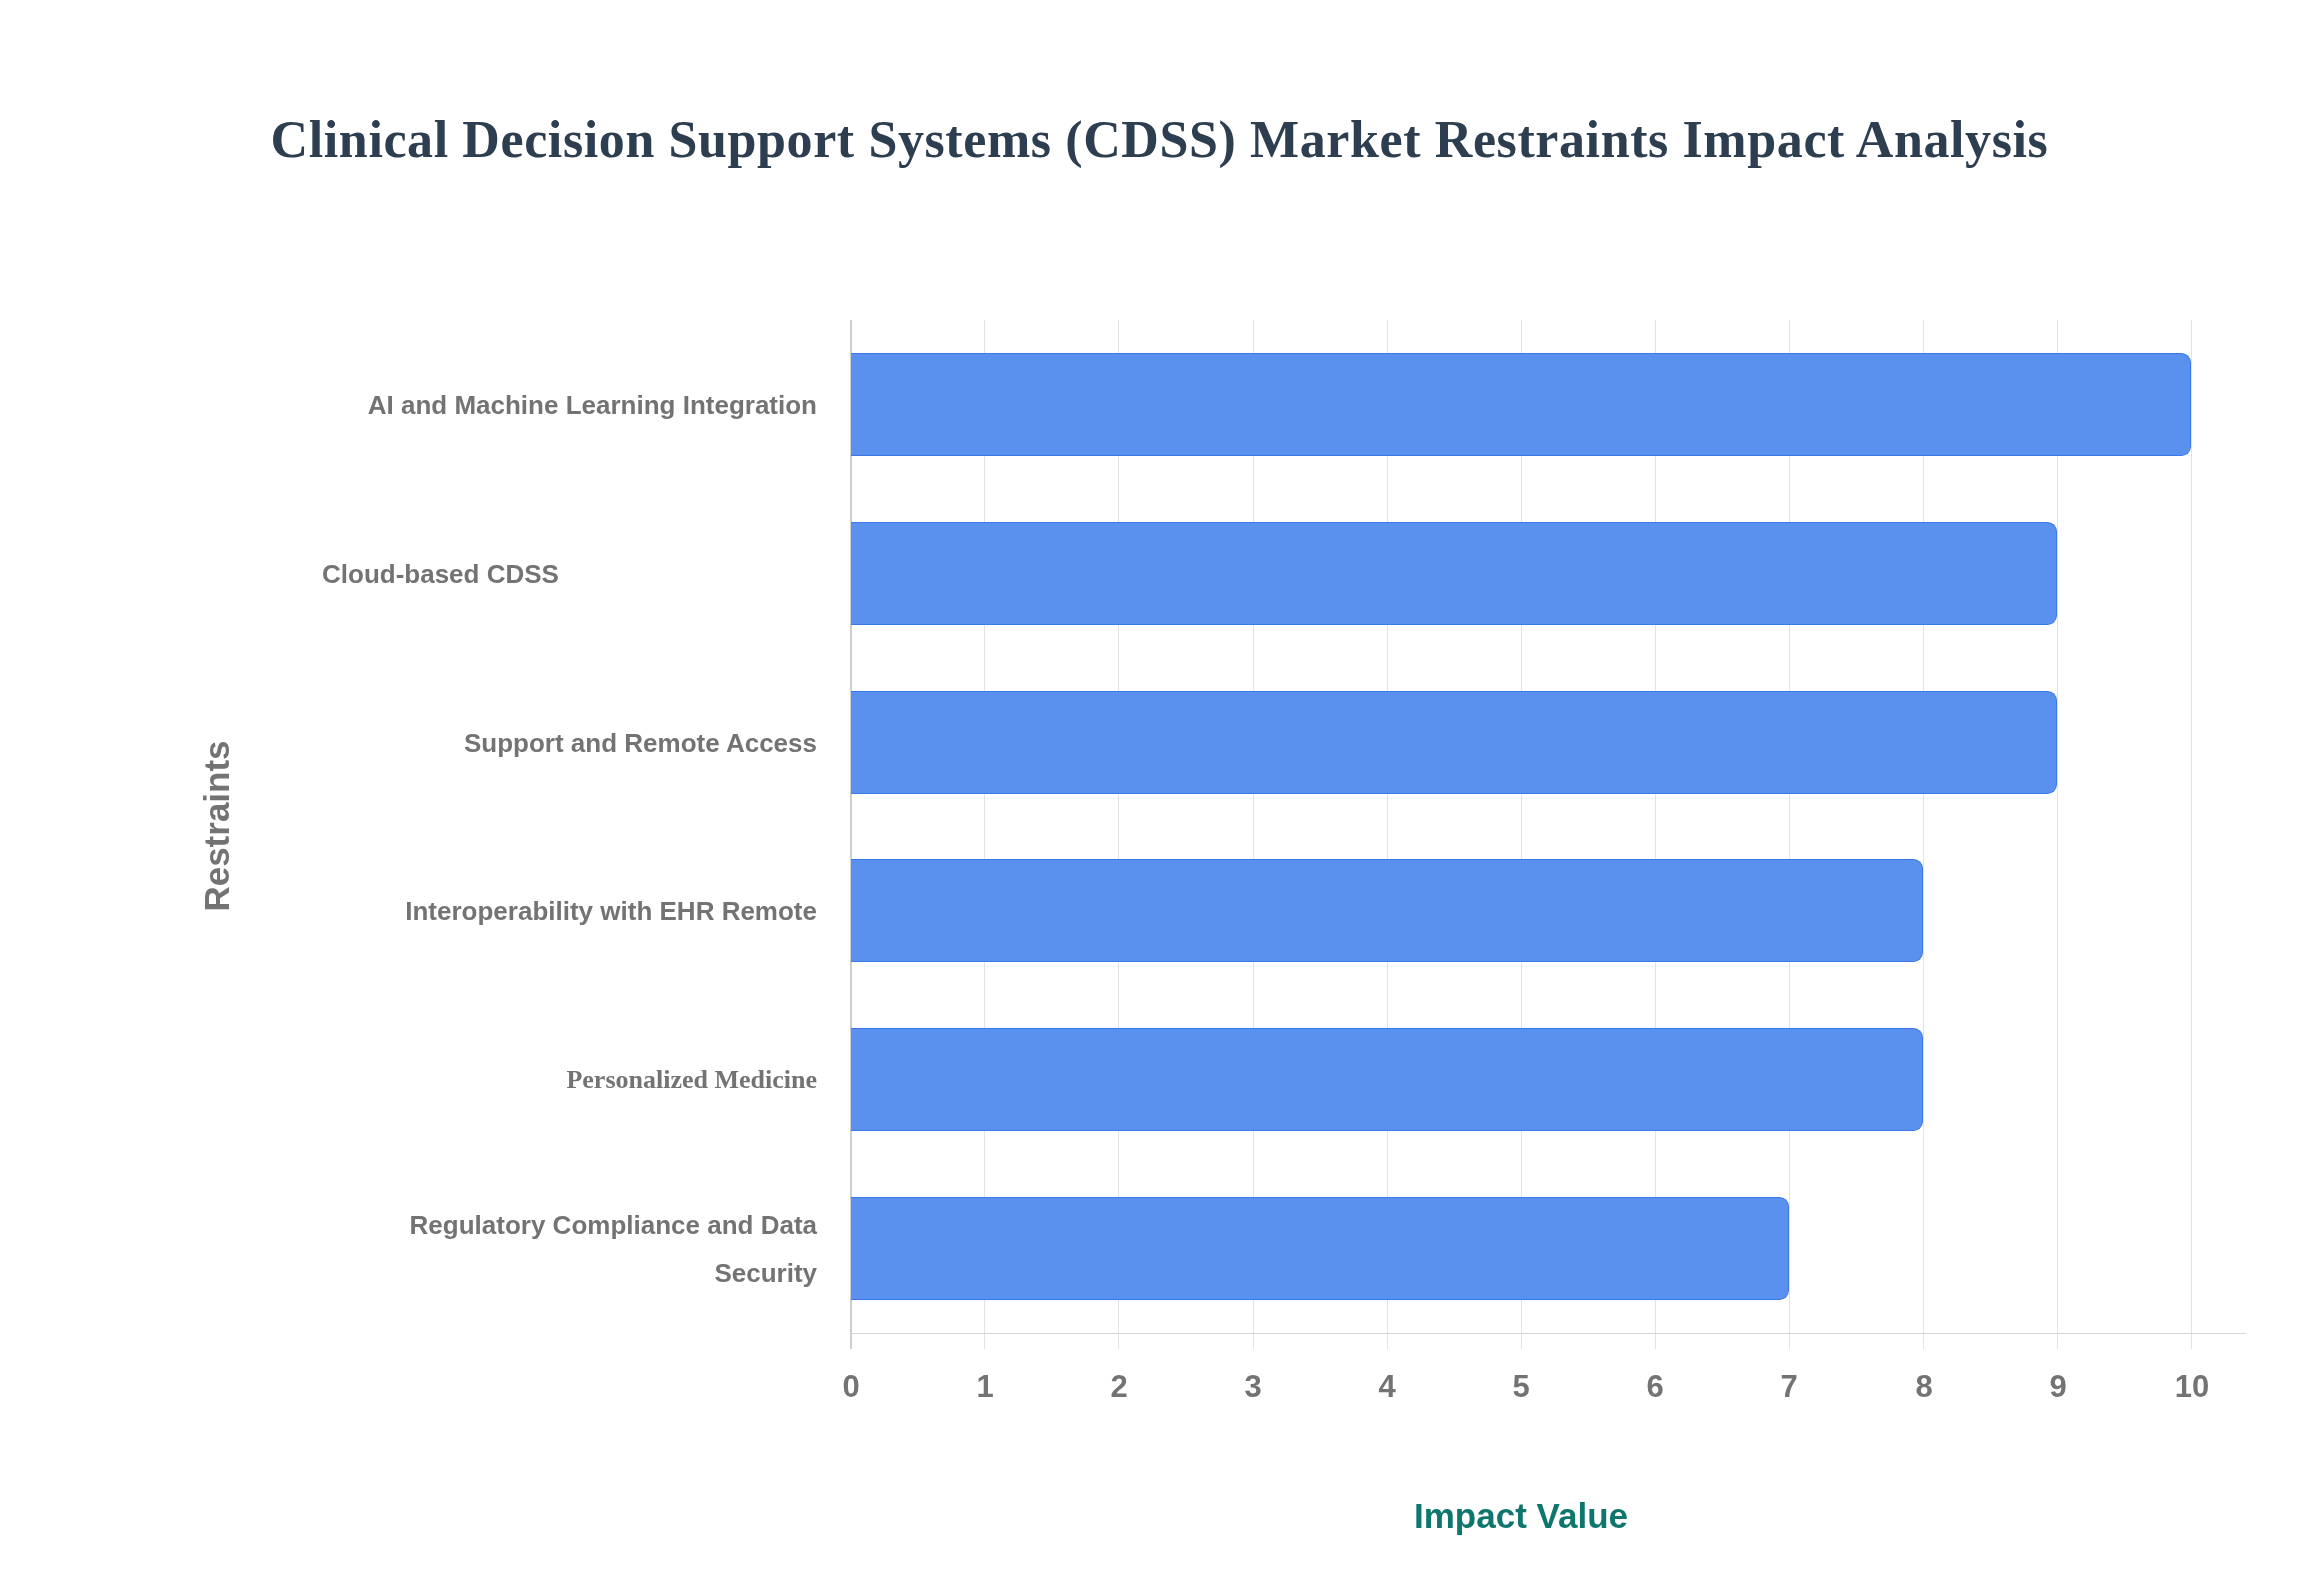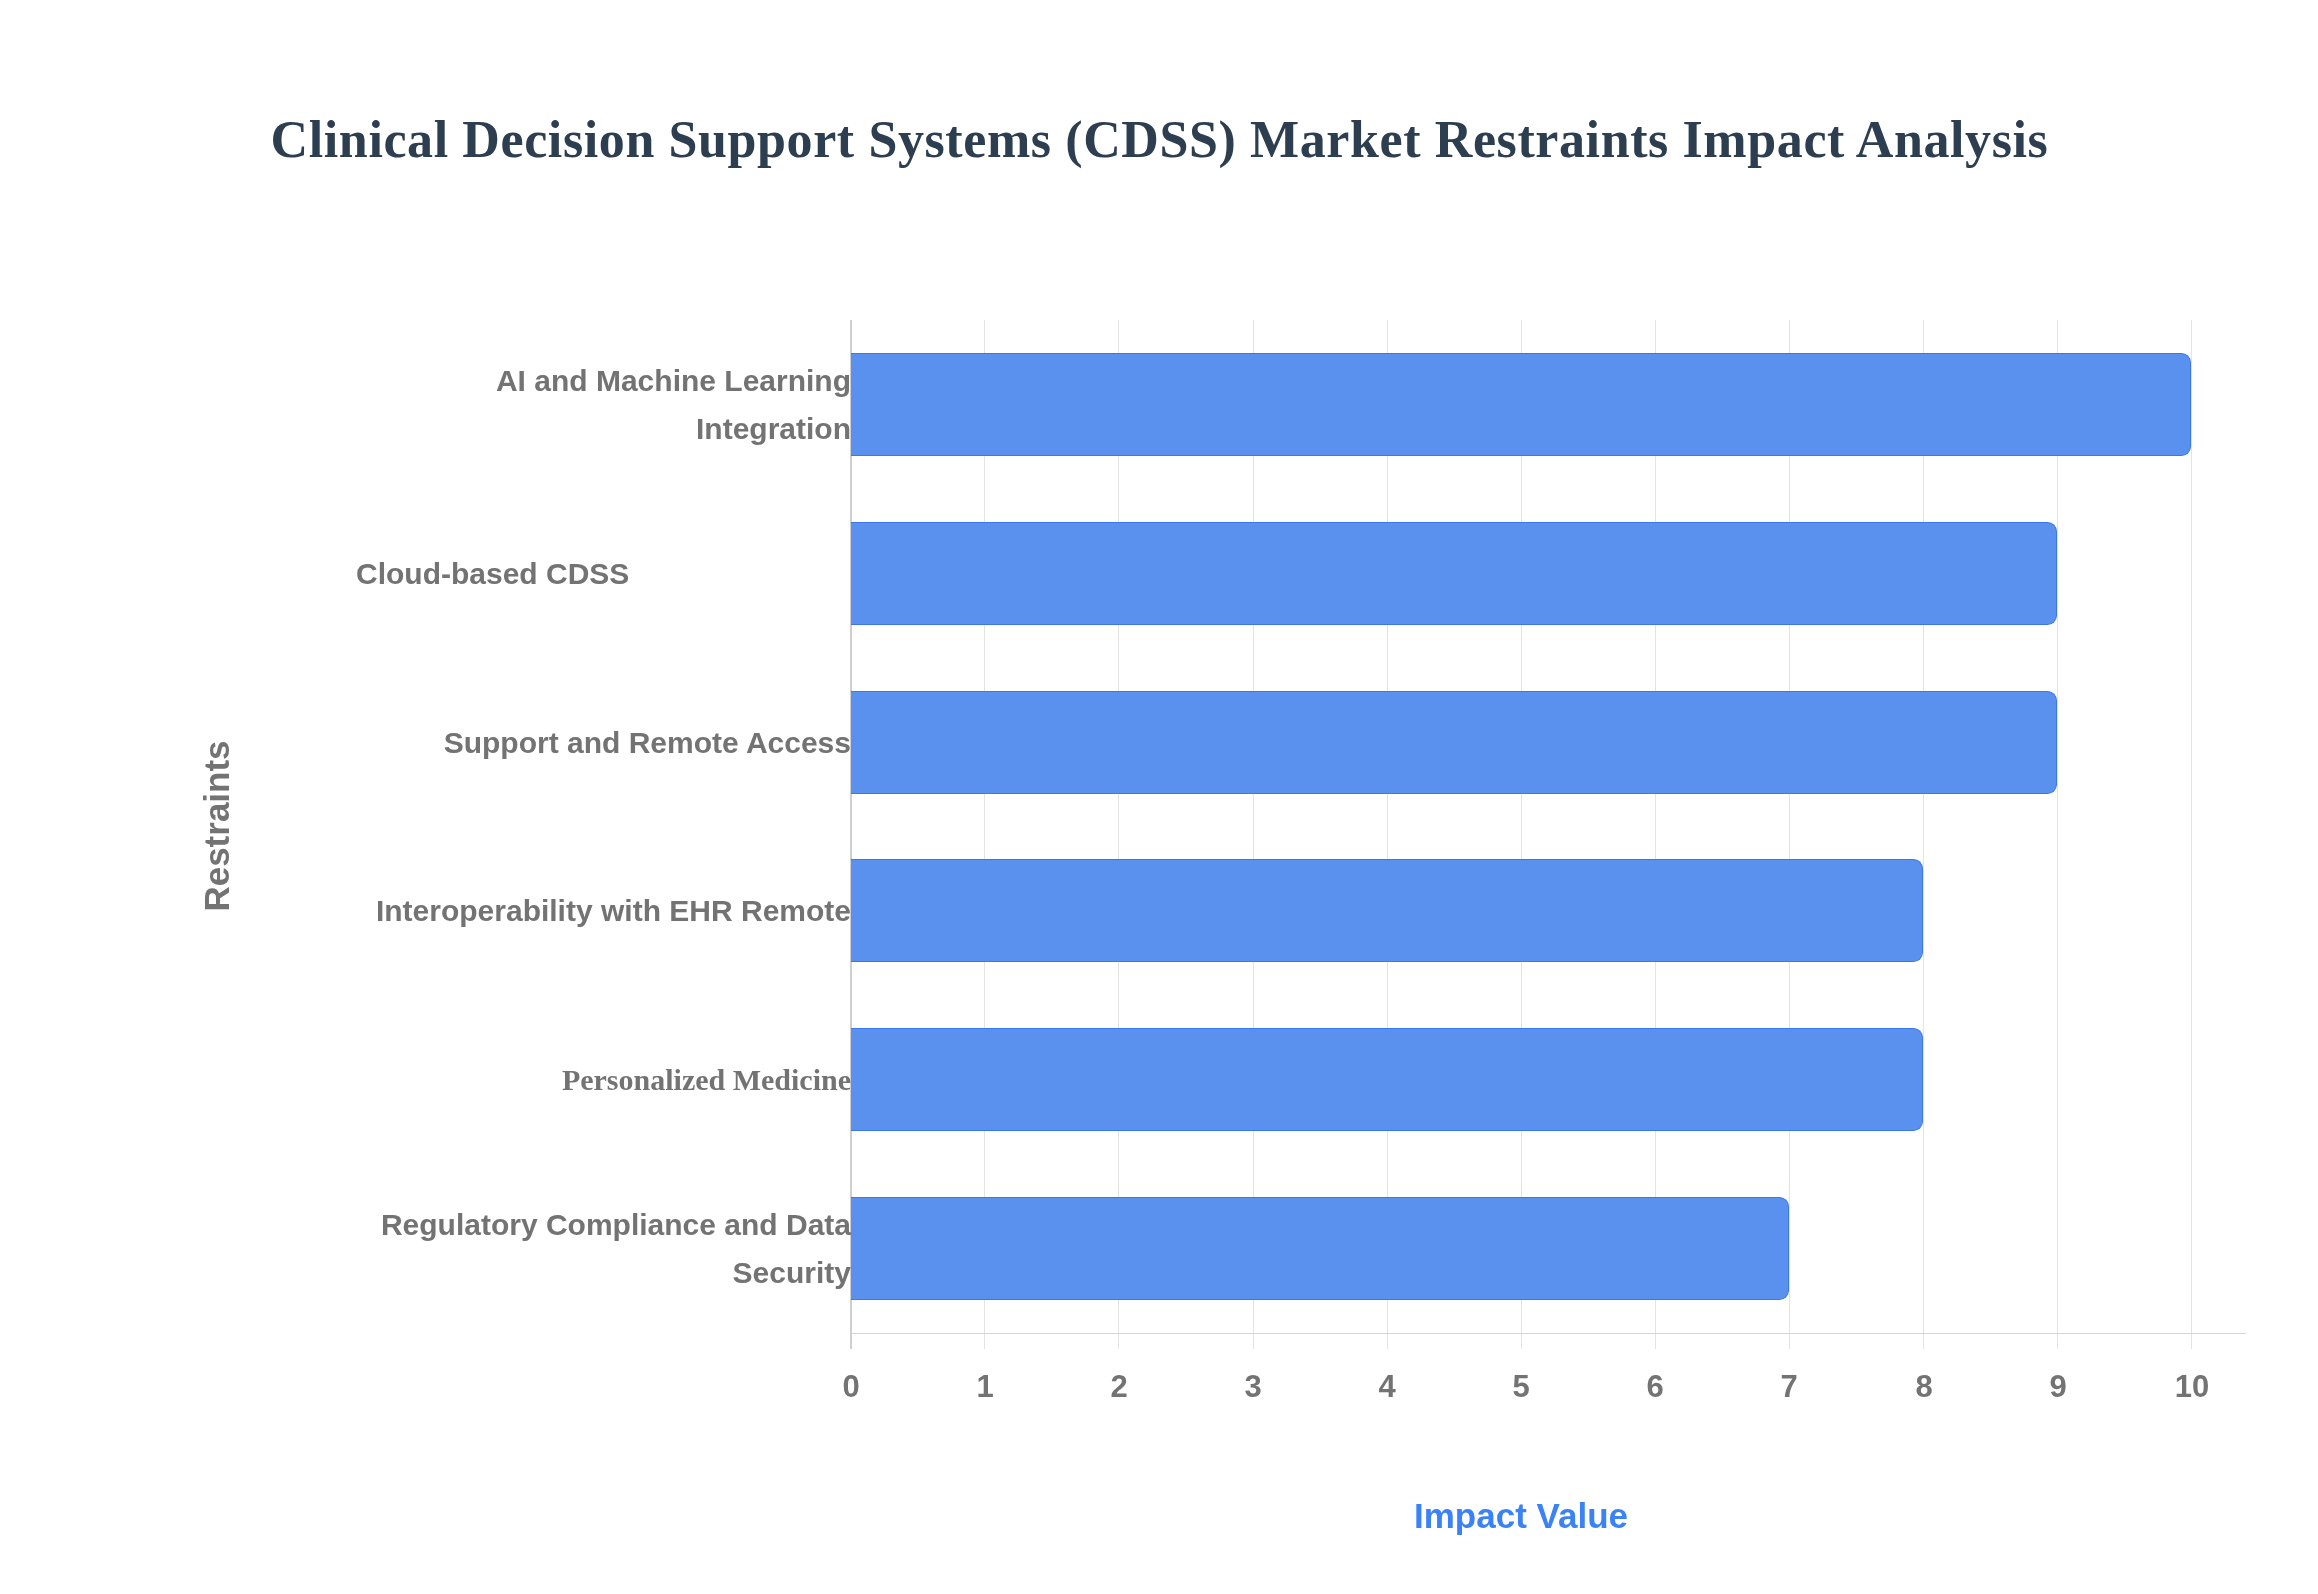--- a/index.html
+++ b/index.html
@@ -62,23 +62,23 @@
     height: 103px;
     background: #5b91ee;
     border: 1.8px solid #3a77e8;
     border-left: none;
     border-radius: 0 9.7px 9.7px 0;
     box-sizing: border-box;
   }
   .cat-label {
     position: absolute;
     width: 495px;
-    right: 1468px; 
+    right: 1502px; 
     text-align: right;
-    font-size: 30px;
+    font-size: 26px;
     line-height: 48px;
     font-weight: bold;
     color: #737373;
   }
   .tick-label {
     position: absolute;
     top: 1369px;
     width: 72px;
     text-align: center;
     font-size: 31px;
@@ -86,21 +86,21 @@
     color: #737373;
   }
   .x-axis-title {
     position: absolute;
     left: 851px;
     top: 1496px;
     width: 1340px;
     text-align: center;
     font-size: 35px;
     font-weight: bold;
-    color: #3b82f6;
+    color: #0f766e;
   }
   .y-axis-title {
     position: absolute;
     left: 217px;
     top: 826px;
     width: 0;
     height: 0;
     overflow: visible;
   }
   .y-axis-title > span {

